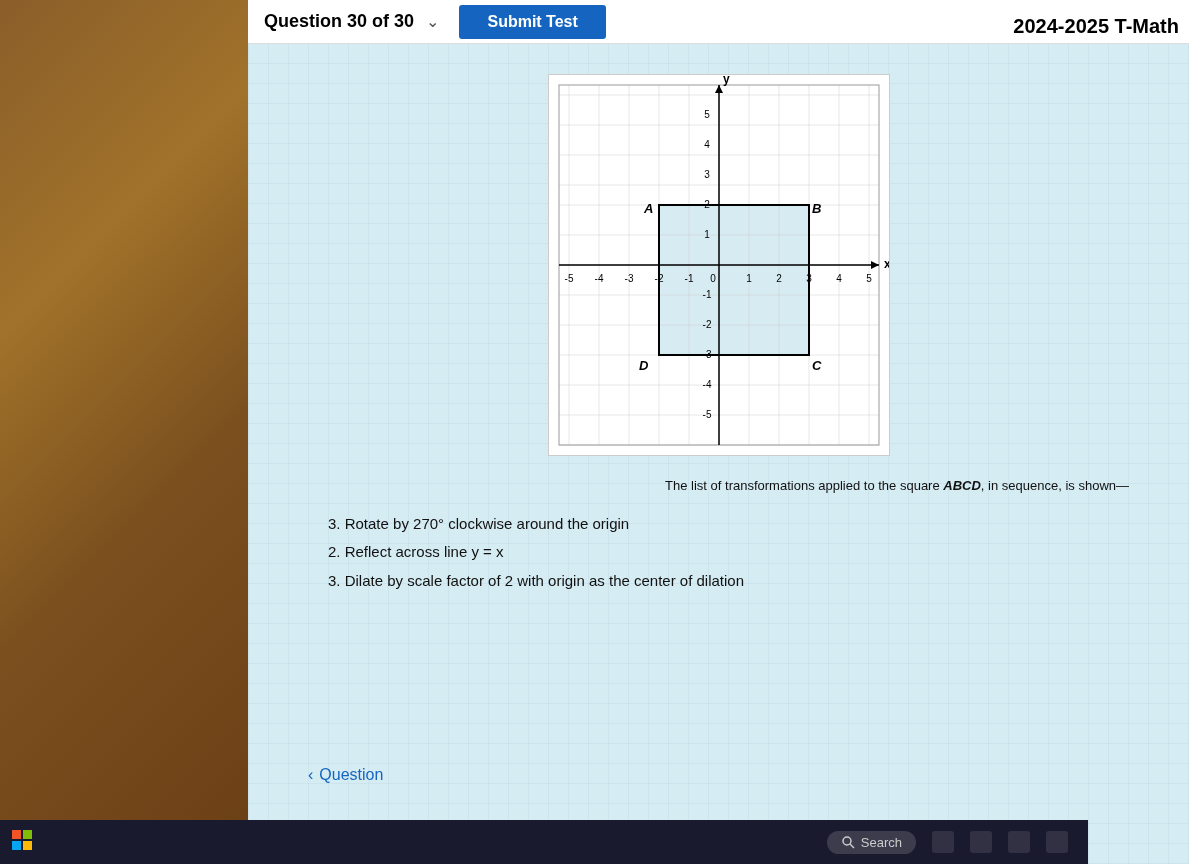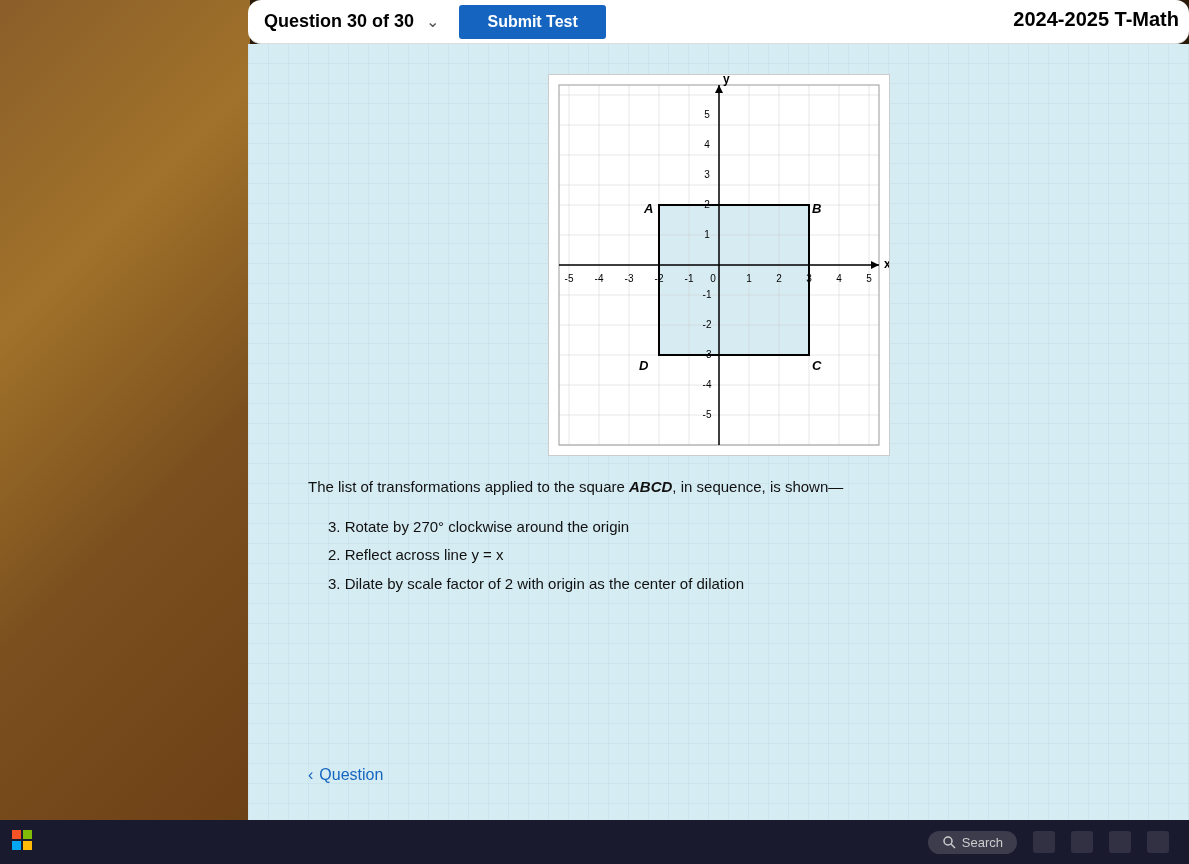--- a/index.html
+++ b/index.html
@@ -27,21 +27,20 @@
       top: 0;
       left: 248px;
       width: 941px;
       height: 44px;
       background: #fff;
       display: flex;
       align-items: center;
       padding: 0 16px;
       border-bottom: 1px solid #ddd;
       z-index: 10;
-      border-radius: 13px;
     }
 
     .question-counter {
       font-size: 18px;
       font-weight: bold;
       color: #000;
       margin-right: 12px;
     }
 
     .chevron-down {
@@ -57,21 +56,21 @@
       padding: 8px 28px;
       font-size: 16px;
       font-weight: bold;
       cursor: pointer;
       border-radius: 3px;
       text-align: right;
     }
 
     .test-title {
       position: absolute;
-      top: 8px;
+      top: 15px;
       right: 10px;
       font-size: 20px;
       font-weight: bold;
       color: #000;
     }
 
     
     .content-area {
       position: absolute;
       top: 44px;
@@ -98,24 +97,25 @@
       padding: 0;
     }
 
     
     .graph-svg {
       display: block;
     }
 
     
     .question-text {
-      font-size: 15px;
+      font-size: 13px;
       color: #111;
       margin-bottom: 14px;
       line-height: 1.5;
+      text-align: right;
     }
 
     .question-text em {
       font-style: italic;
       font-weight: bold;
     }
 
     .transformations-list {
       font-size: 15px;
       color: #111;
@@ -140,21 +140,21 @@
       cursor: pointer;
       background: none;
       border: none;
     }
 
     
     .taskbar {
       position: absolute;
       bottom: 0;
       left: 0;
-      width: 1189px;
+      width: 1088px;
       height: 44px;
       background: #1a1a2e;
       display: flex;
       align-items: center;
       justify-content: center;
       padding-right: 20px;
       gap: 16px;
     }
 
     .windows-icon {

